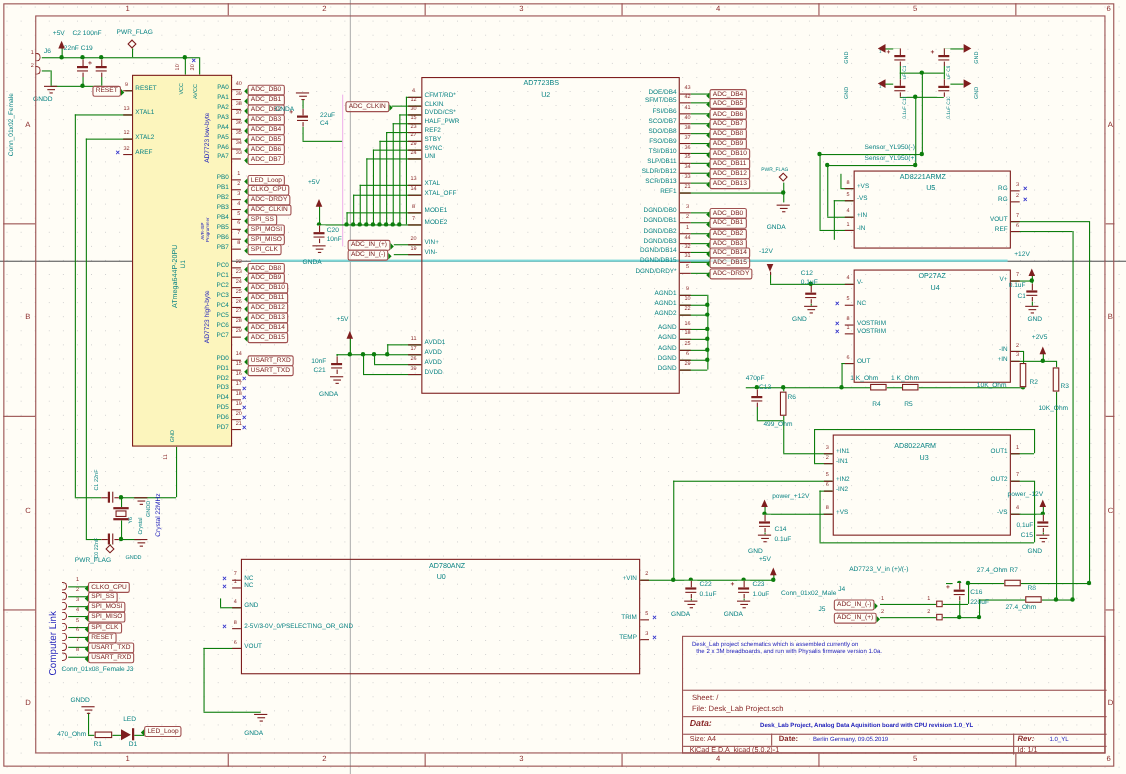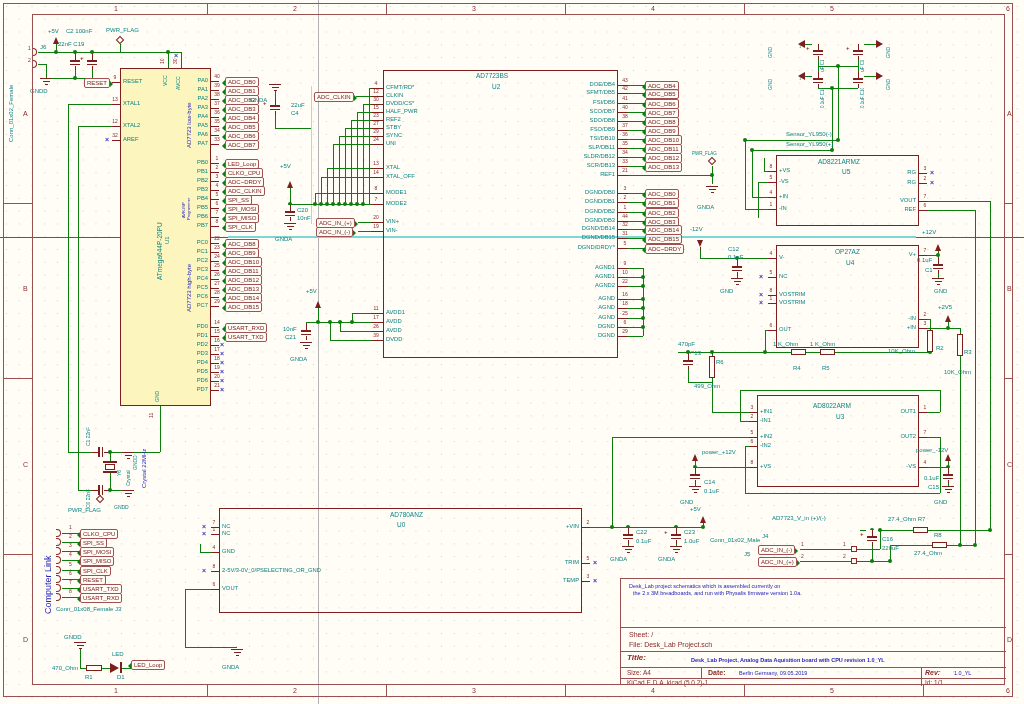--- a/index.html
+++ b/index.html
@@ -37,21 +37,21 @@
 <body>
 
 <div id="sch">
   <div class="tb" style="left:620px;top:578px;width:385px;height:107px;">
     <div class="txt b" style="left:8px;top:5px;font-size:5.5px;">Desk_Lab project schematics which is assembled currently on</div>
     <div class="txt b" style="left:12px;top:12px;font-size:5.5px;">the 2 x 3M breadboards, and run with Physalis firmware version 1.0a.</div>
     <div class="ln" style="left:0;top:48px;width:385px;height:1px;"></div>
     <div class="txt k" style="left:8px;top:52px;font-size:7px;">Sheet: /</div>
     <div class="txt k" style="left:8px;top:62px;font-size:7px;">File: Desk_Lab Project.sch</div>
     <div class="ln" style="left:0;top:72px;width:385px;height:1px;"></div>
-    <div class="txt k" style="left:6px;top:75px;font-size:8px;font-weight:bold;font-style:italic;">Title:</div>
+    <div class="txt k" style="left:6px;top:75px;font-size:8px;font-weight:bold;font-style:italic;">Data:</div>
     <div class="txt b" style="left:70px;top:79px;font-size:5.5px;font-weight:bold;">Desk_Lab Project, Analog Data Aquisition board with CPU revision 1.0_YL</div>
     <div class="ln" style="left:0;top:88px;width:385px;height:1px;"></div>
     <div class="txt k" style="left:6px;top:91px;font-size:6.5px;">Size: A4</div>
     <div class="ln" style="left:80px;top:88px;width:1px;height:11px;"></div>
     <div class="txt k" style="left:87px;top:90px;font-size:7px;font-weight:bold;">Date:</div>
     <div class="txt b" style="left:118px;top:92px;font-size:5.5px;">Berlin Germany, 09.05.2019</div>
     <div class="ln" style="left:300px;top:88px;width:1px;height:19px;"></div>
     <div class="txt k" style="left:304px;top:90px;font-size:7px;font-weight:bold;font-style:italic;">Rev:</div>
     <div class="txt b" style="left:333px;top:92px;font-size:5.5px;">1.0_YL</div>
     <div class="ln" style="left:0;top:99px;width:385px;height:1px;"></div>

